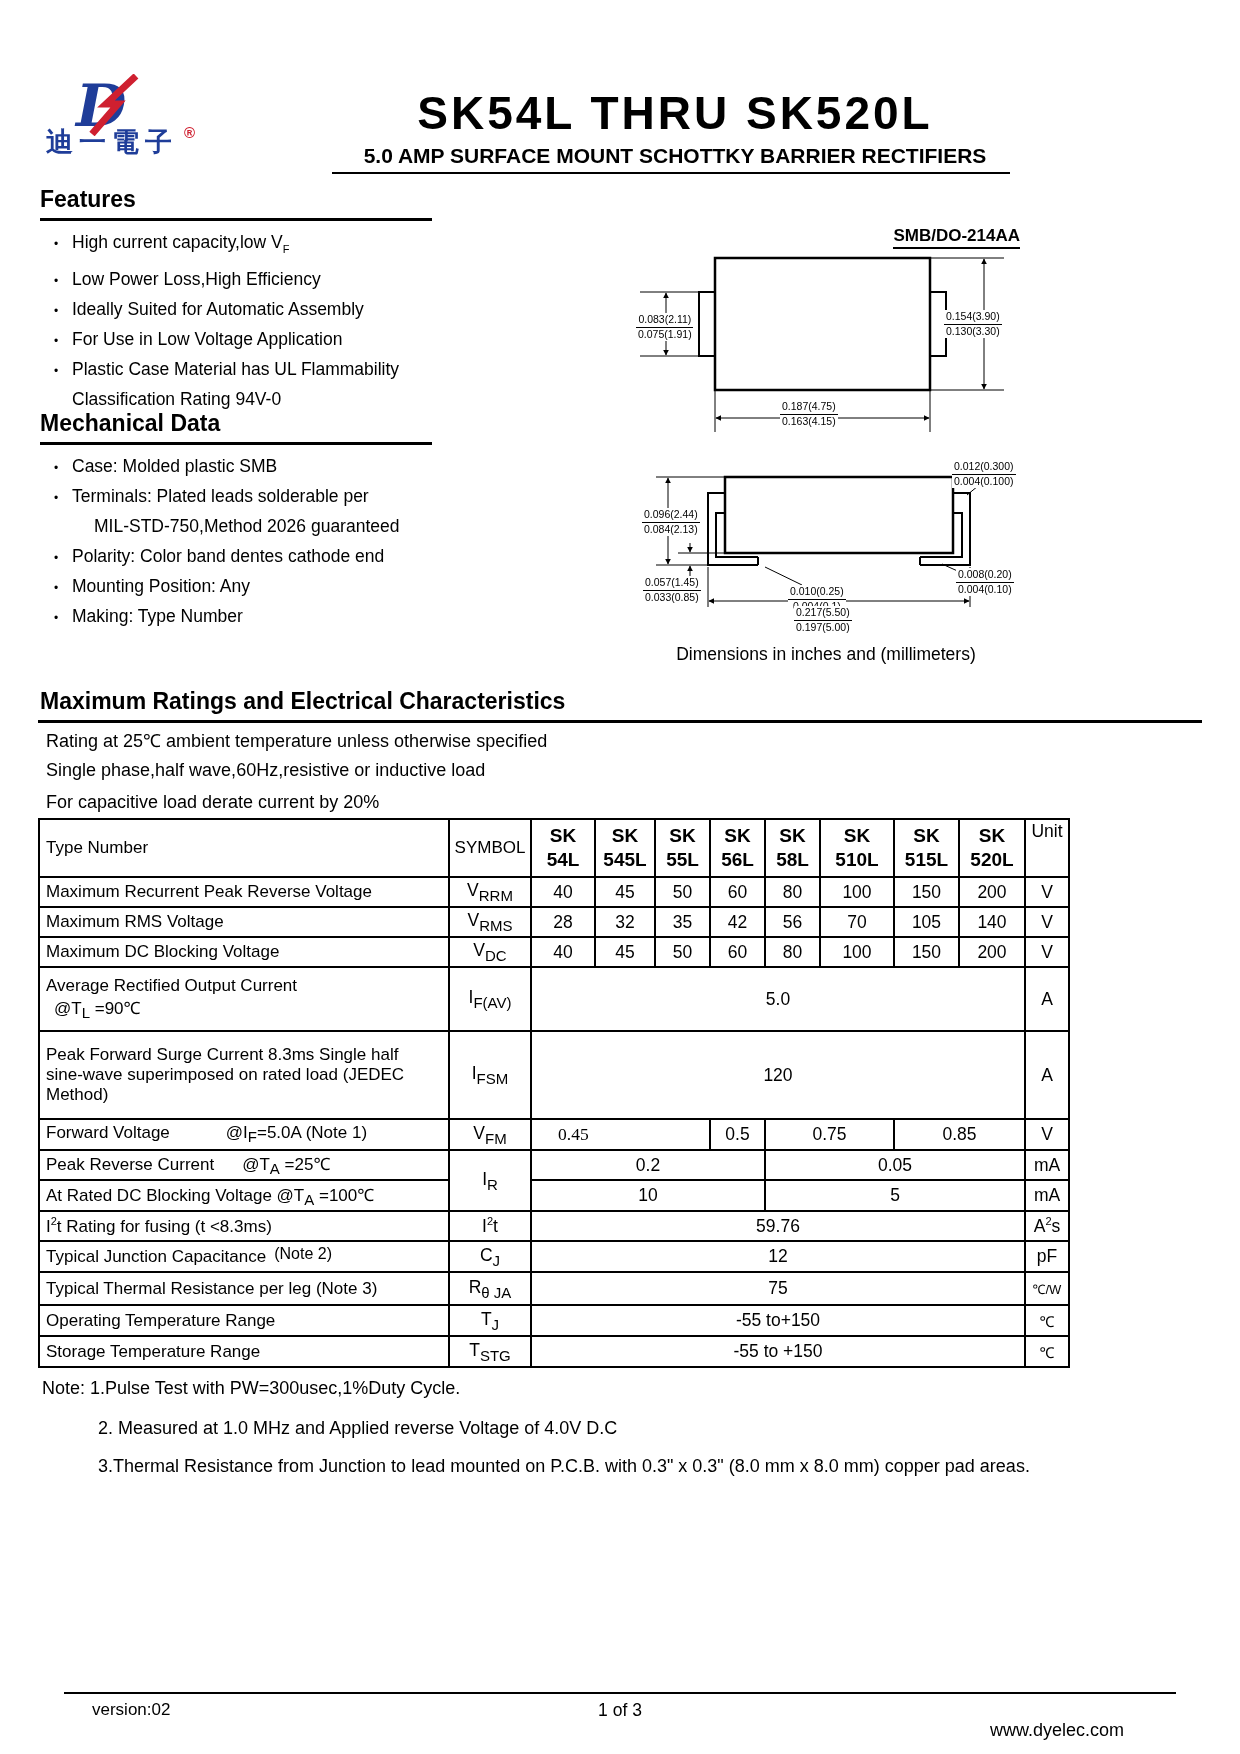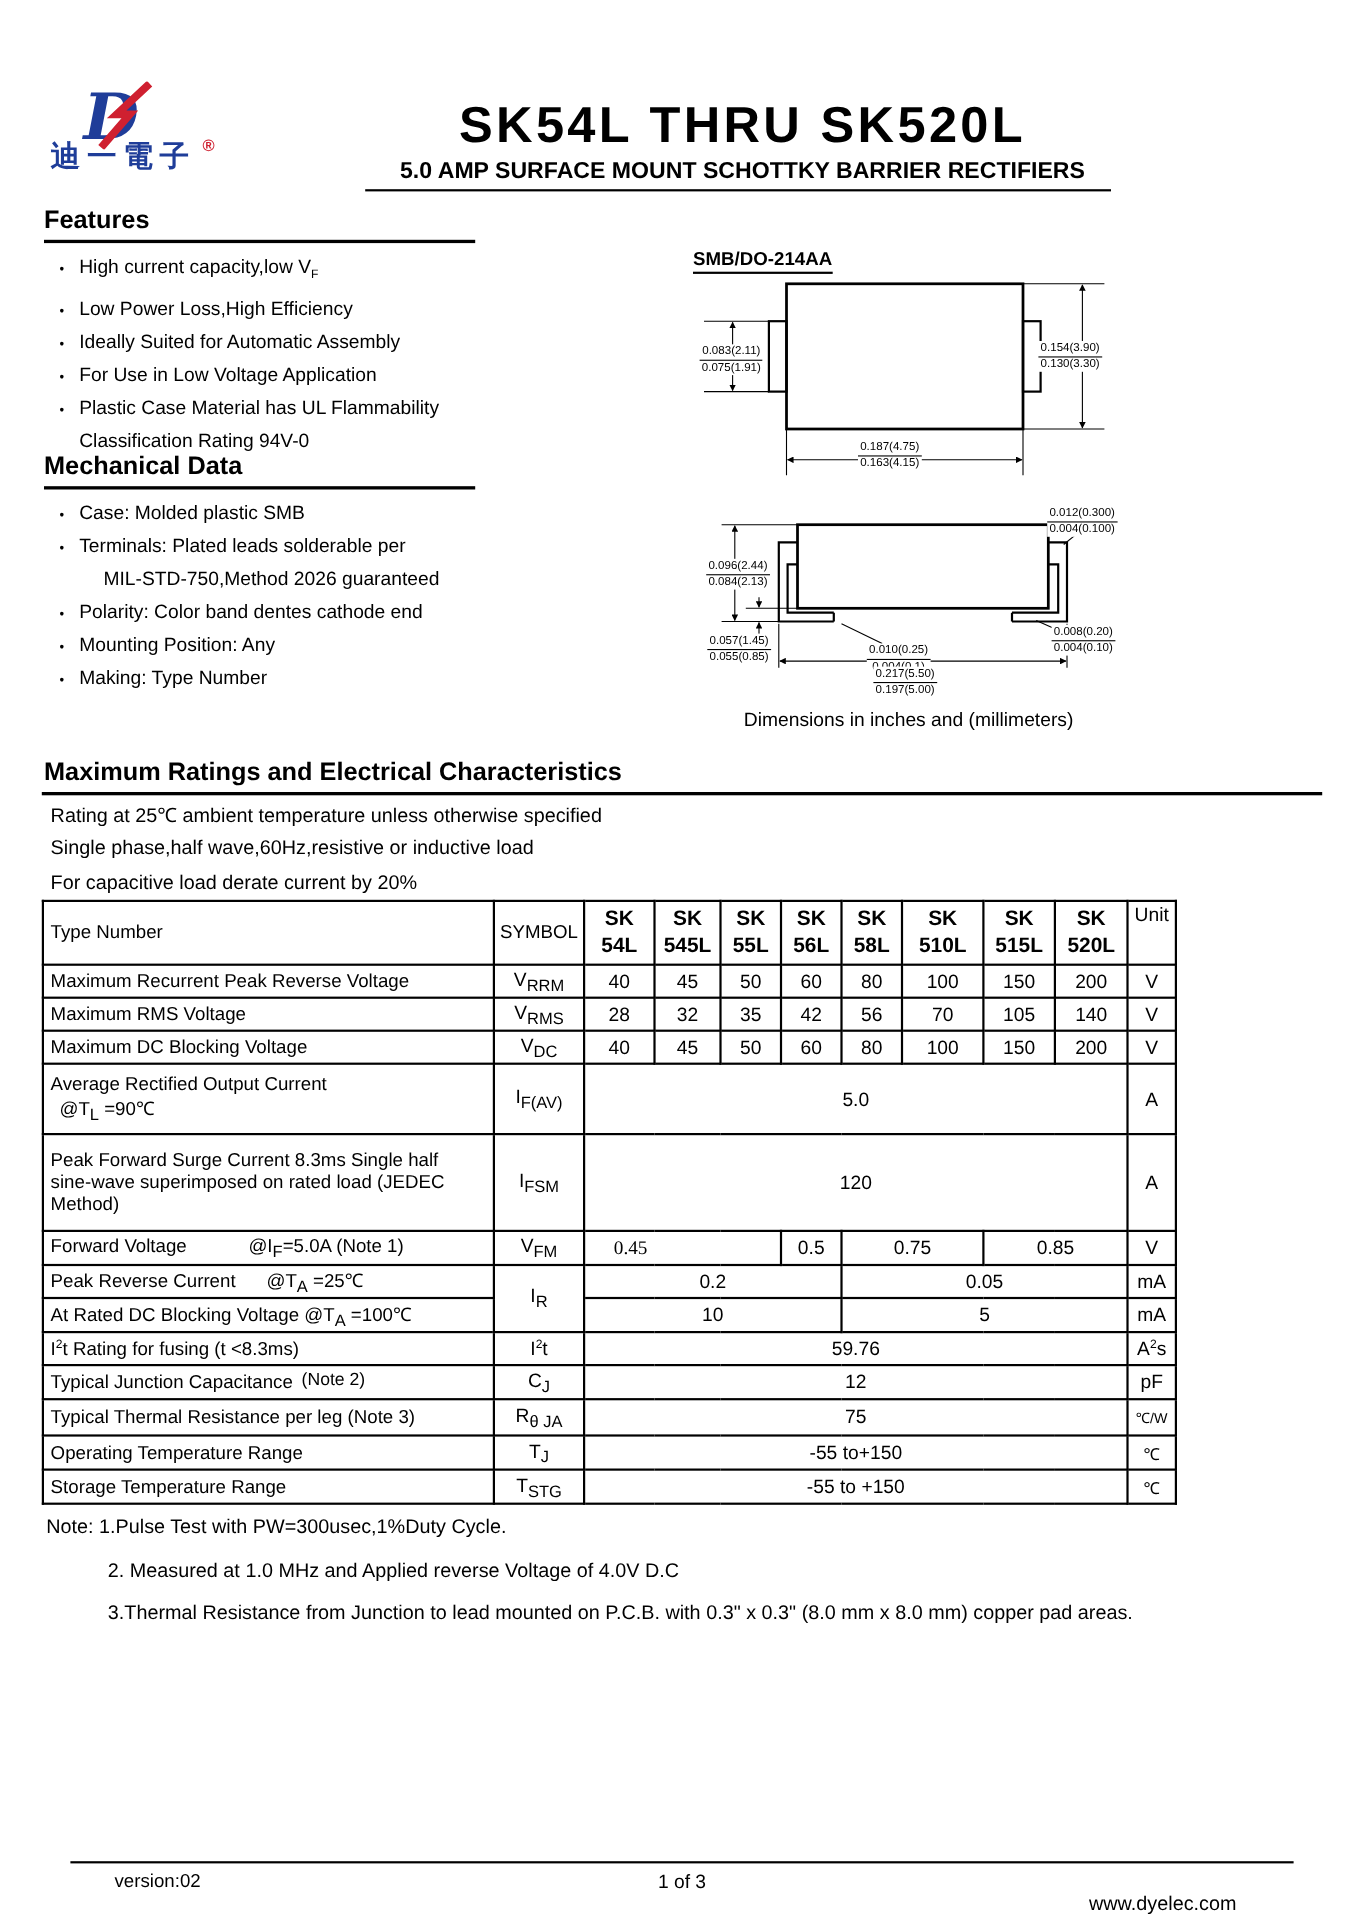--- a/index.html
+++ b/index.html
@@ -20,21 +20,21 @@
 
   
   ul.plain { list-style:none; position:absolute; }
   ul.plain li { position:relative; padding-left:20px; font-size:17.5px; line-height:20px; margin-bottom:10px; }
   ul.plain li::before { content:"•"; position:absolute; left:2px; top:2px; font-size:12px; }
   ul.plain li.nb::before { content:""; }
   ul.plain li.indent-a { padding-left:20px; }
   ul.plain li.indent-b { padding-left:42px; }
 
   
-  .pkg-name-wrap { position:absolute; left:630px; top:226px; width:390px; text-align:left; }
+  .pkg-name-wrap { position:absolute; left:630px; top:226px; width:390px; text-align:right; }
   .pkg-name { display:inline-block; font-size:17px; font-weight:bold; border-bottom:2px solid #000; padding-bottom:1px; }
   .dims-note { position:absolute; left:626px; top:644px; width:400px; text-align:center; font-size:17.5px; }
   .dim { position:absolute; display:inline-flex; flex-direction:column; align-items:center; font-size:10.5px; line-height:1.3; background:#fff; z-index:2; }
   .dim .t { border-bottom:1px solid #000; padding:0 2px; }
   .dim .b { padding:0 2px; }
   svg.diagram { position:absolute; z-index:1; }
 
   
   .cond { position:absolute; left:46px; font-size:18px; }
   .note-line { position:absolute; font-size:18px; }
@@ -53,21 +53,21 @@
   .ratings .sm { font-size:15.5px; }
   .ratings .unit-sm { font-size:13px; }
   .ratings .unit-c { font-size:15px; }
   .ratings .pl8 { padding-left:8px; }
   .gap56 { display:inline-block; width:56px; }
   .gap28 { display:inline-block; width:28px; }
   .note-sup { position:relative; top:-3px; font-size:16px; margin-left:8px; }
   tr.r30{height:30px} tr.r31{height:31px} tr.r33{height:33px} tr.r58{height:58px} tr.r64{height:64px} tr.r88{height:88px}
 
   
-  .footer-version { position:absolute; left:104px; top:1700px; font-size:17px; }
+  .footer-version { position:absolute; left:92px; top:1700px; font-size:17px; }
   .footer-page { position:absolute; left:520px; top:1700px; width:200px; text-align:center; font-size:17.5px; }
   .footer-site { position:absolute; left:990px; top:1720px; width:195px; font-size:18px; }
 </style>
 </head>
 <body>
 
 <div class="page">
 
   <svg class="abs" style="left:48px;top:74px;" width="120" height="62" viewBox="0 0 120 62">
     <text x="28" y="52" font-family="DejaVu Serif, serif" font-style="italic" font-weight="bold" font-size="58" fill="#1f3d99">D</text>
@@ -174,21 +174,21 @@
   <div class="dim" style="left:642px;top:508px;">
     <span class="t">0.096(2.44)</span>
     <span class="b">0.084(2.13)</span>
   </div>
   <div class="dim" style="left:952px;top:460px;">
     <span class="t">0.012(0.300)</span>
     <span class="b">0.004(0.100)</span>
   </div>
   <div class="dim" style="left:643px;top:576px;">
     <span class="t">0.057(1.45)</span>
-    <span class="b">0.055(0.85)</span>
+    <span class="b">0.033(0.85)</span>
   </div>
   <div class="dim" style="left:788px;top:585px;">
     <span class="t">0.010(0.25)</span>
     <span class="b">0.004(0.1)</span>
   </div>
   <div class="dim" style="left:956px;top:568px;">
     <span class="t">0.008(0.20)</span>
     <span class="b">0.004(0.10)</span>
   </div>
   <div class="dim" style="left:794px;top:606px;">

